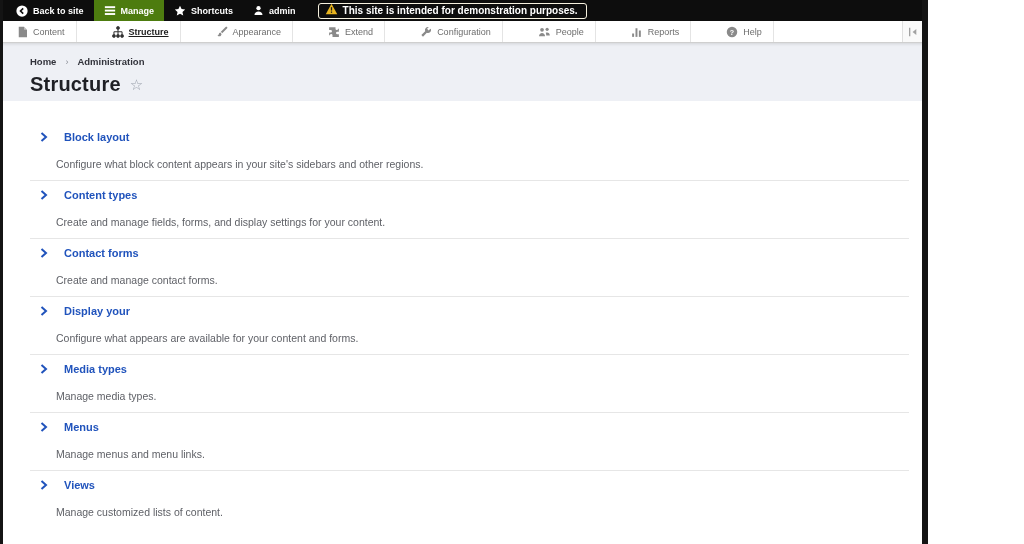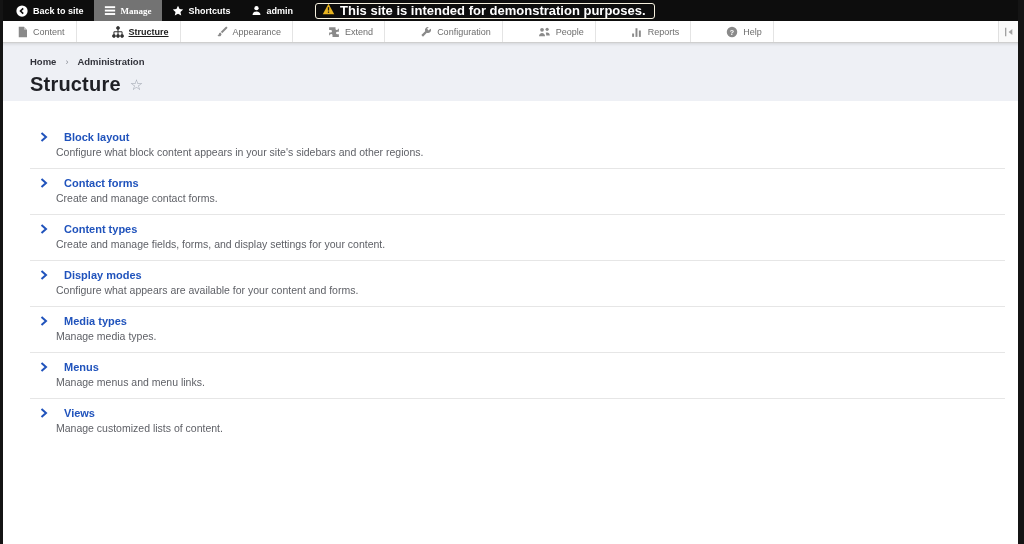--- a/index.html
+++ b/index.html
@@ -3,41 +3,41 @@
 <meta charset="utf-8">
 <style>
   * { box-sizing: border-box; margin: 0; padding: 0; }
   html,body { width:1024px; height:544px; }
   body {
     font-family: "Liberation Sans", sans-serif;
     background:#ffffff;
     position:relative;
     overflow:hidden;
   }
-  .screen { width:1024px; height:544px; position:relative; overflow:hidden; }
+  .screen { width:928px; height:544px; position:relative; overflow:hidden; }
   .edge { position:absolute; top:0; height:544px; background:#141414; z-index:50; }
   .edge-left { left:0; width:3px; }
   .edge-right { right:0; width:6px; }
 
   
   .toolbar-top {
     height:21px; background:#0d0d0d; display:flex; align-items:stretch;
     padding-left:6px; position:relative; z-index:10;
   }
   .tt-item {
     display:flex; align-items:center; gap:5px; padding:0 10px;
     color:#ffffff; font-size:9px; font-weight:bold; cursor:pointer; white-space:nowrap;
   }
-  .tt-item.active { background:#737373;font-family:Liberation Serif, serif; }
+  .tt-item.active { background:#4d7c0f; }
   .tt-item svg { display:block; }
   .warning-badge {
     margin-left:12px; align-self:center; display:flex; align-items:center; gap:5px;
     border:1px solid #f6f1df; border-radius:3px; background:#0d0d0d;
     padding:1px 8px 2px 6px; height:16px;
-    color:#ffffff; font-size:13px; font-weight:bold; white-space:nowrap;
+    color:#ffffff; font-size:10px; font-weight:bold; white-space:nowrap;
   }
 
   
   .toolbar-admin {
     height:22px; background:#ffffff; display:flex; align-items:stretch;
     border-bottom:1px solid #cfcfcf; box-shadow:0 1px 3px rgba(0,0,0,0.12);
     padding-left:6px; position:relative; z-index:9;gap:24px;
   }
   .ta-item {
     display:flex; align-items:center; gap:5px; padding:0 11px;
@@ -66,21 +66,21 @@
   .page-title { font-size:20px; font-weight:bold; color:#1f2025; letter-spacing:0.2px; }
   .fav-star { font-size:15px; color:#9ba1ac; cursor:pointer; line-height:1; }
 
   
   .content { background:#ffffff; padding:22px 19px 0 30px; }
   .section-row { padding:8px 0 10px 10px; border-bottom:1px solid #e6e6e6; }
   .section-row:last-child { border-bottom:none; }
   .row-title { display:flex; align-items:center; gap:7px; line-height:12px; }
   .row-title svg { color:var(--link-blue); flex:0 0 auto; }
   .row-link { font-size:11px; font-weight:bold; color:var(--link-blue); text-decoration:none; cursor:pointer;padding-left:9px; }
-  .row-desc { margin:4px 0 0 16px; font-size:10.5px; line-height:11px; color:#5f6167; }
+  .row-desc { margin:16px 0 0 16px; font-size:10.5px; line-height:11px; color:#5f6167; }
 </style>
 </head>
 <body>
 
 <div class="screen" style="--link-blue:#2053bc;">
   <div class="edge edge-left"></div>
   <div class="edge edge-right"></div>
 
   <div class="toolbar-top">
     <div class="tt-item">
@@ -240,41 +240,41 @@
         <a class="row-link">Block layout</a>
       </div>
       <div class="row-desc">Configure what block content appears in your site's sidebars and other regions.</div>
     </div>
 
     <div class="section-row">
       <div class="row-title">
         <span><svg width="8" height="10" viewBox="0 0 8 10">
               <path d="M1.5 1 L6 5 L1.5 9" stroke="currentColor" stroke-width="2" fill="none"></path>
             </svg></span>
+        <a class="row-link">Content types</a>
+      </div>
+      <div class="row-desc">Create and manage fields, forms, and display settings for your content.</div>
+    </div>
+
+    <div class="section-row">
+      <div class="row-title">
+        <span><svg width="8" height="10" viewBox="0 0 8 10">
+              <path d="M1.5 1 L6 5 L1.5 9" stroke="currentColor" stroke-width="2" fill="none"></path>
+            </svg></span>
         <a class="row-link">Contact forms</a>
       </div>
       <div class="row-desc">Create and manage contact forms.</div>
     </div>
 
     <div class="section-row">
       <div class="row-title">
         <span><svg width="8" height="10" viewBox="0 0 8 10">
               <path d="M1.5 1 L6 5 L1.5 9" stroke="currentColor" stroke-width="2" fill="none"></path>
             </svg></span>
-        <a class="row-link">Content types</a>
-      </div>
-      <div class="row-desc">Create and manage fields, forms, and display settings for your content.</div>
-    </div>
-
-    <div class="section-row">
-      <div class="row-title">
-        <span><svg width="8" height="10" viewBox="0 0 8 10">
-              <path d="M1.5 1 L6 5 L1.5 9" stroke="currentColor" stroke-width="2" fill="none"></path>
-            </svg></span>
-        <a class="row-link">Display modes</a>
+        <a class="row-link">Display your</a>
       </div>
       <div class="row-desc">Configure what appears are available for your content and forms.</div>
     </div>
 
     <div class="section-row">
       <div class="row-title">
         <span><svg width="8" height="10" viewBox="0 0 8 10">
               <path d="M1.5 1 L6 5 L1.5 9" stroke="currentColor" stroke-width="2" fill="none"></path>
             </svg></span>
         <a class="row-link">Media types</a>

